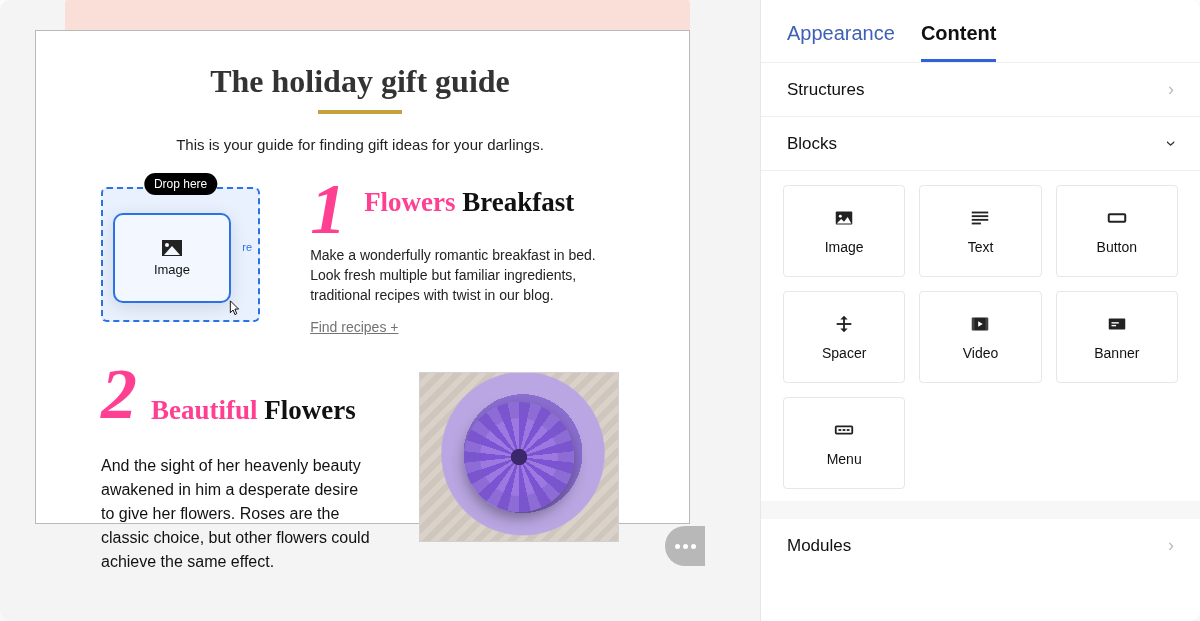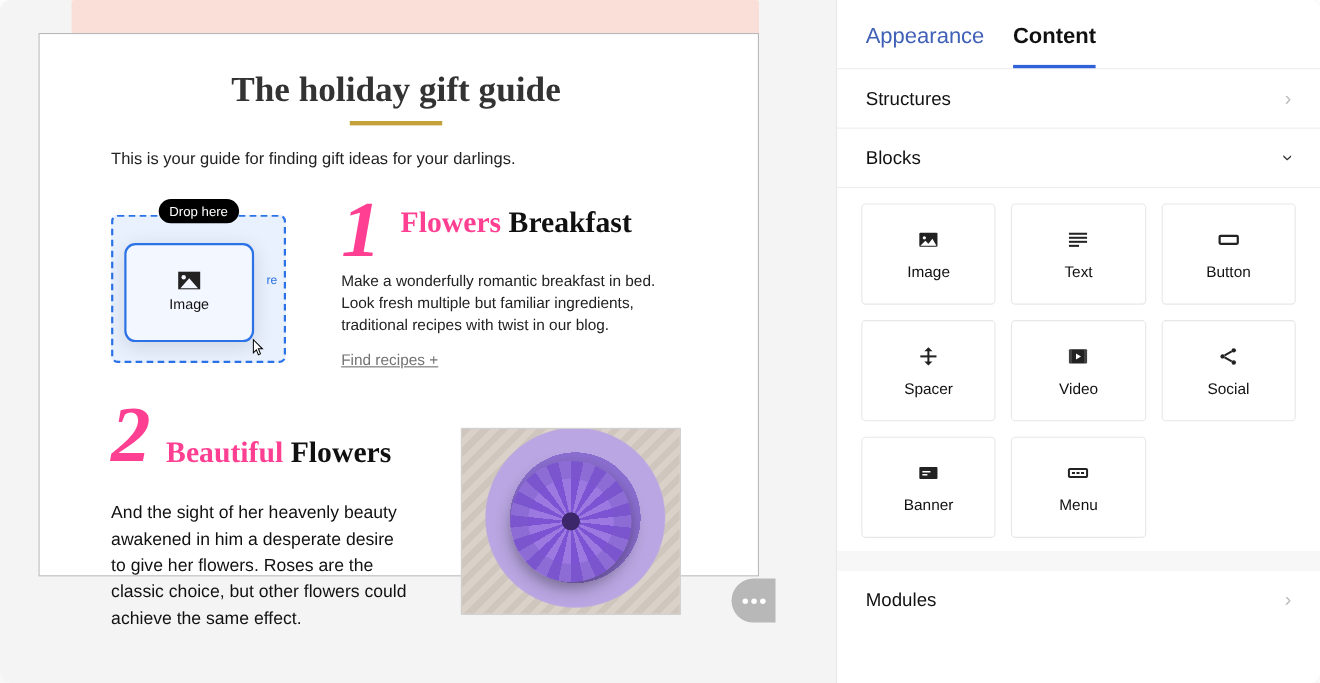--- a/index.html
+++ b/index.html
@@ -7,23 +7,23 @@
   .app { display: flex; width: 100%; height: 100%; box-shadow: 0 6px 28px rgba(0,0,0,.08); border-radius: 10px; overflow: hidden; position: relative; }
 
   
   .canvas-area { flex: 1; background: #f4f4f4; position: relative; padding: 0 0 0 0; }
   .peach-bar { height: 30px; background: #f9dfd7; margin: 0 70px 0 65px; border-radius: 3px 3px 0 0; }
   .canvas { background: #fff; margin: 0 70px 0 35px; height: 494px; border: 1px solid #b9b9b9; position: relative; }
   .canvas-inner { padding: 32px 70px 0 65px; }
 
   .title { font-family: Georgia, 'Times New Roman', serif; font-size: 32px; text-align: center; color: #333; }
   .title-underline { width: 84px; height: 4px; background: #c4a13a; margin: 10px auto 22px; }
-  .subtitle { text-align: left; font-size: 15px; color: #222; }
-
-  .section { display: flex; align-items: center; margin-top: 34px; gap: 20px; }
+  .subtitle { text-align: center; font-size: 15px; color: #222; }
+
+  .section { display: flex; align-items: flex-start; margin-top: 34px; gap: 20px; }
   .section-right { margin-top: 36px; }
 
   .big-num { font-family: Georgia, serif; font-style: italic; font-size: 72px; color: #ff3f92; line-height: .8; margin-right: 18px; transform: translateY(-6px); font-weight: 600; }
   .big-num.two { margin-right: 14px; }
 
   .sec-head { font-family: Georgia, serif; font-size: 27px; margin-bottom: 14px; }
   .sec-head .accent { color: #ff3f92; }
   .sec-body { font-size: 14px; line-height: 1.45; color: #222; max-width: 330px; }
   .recipes-link { display: inline-block; margin-top: 14px; font-size: 14px; color: #737373; text-decoration: underline; }
 
@@ -207,31 +207,20 @@
               <rect x="3" y="5" width="3" height="14" fill="#fff" opacity=".15"></rect>
               <rect x="18" y="5" width="3" height="14" fill="#fff" opacity=".15"></rect>
               <path d="M10 9v6l5-3z" fill="#fff"></path>
             </svg>
           </div>
         <span class="lbl">Video</span>
       </div>
       <div class="block-tile">
         <div class="ic-svg">
             <svg viewBox="0 0 24 24">
-              <circle cx="6" cy="12" r="2.2"></circle>
-              <circle cx="17" cy="6" r="2.2"></circle>
-              <circle cx="17" cy="18" r="2.2"></circle>
-              <path d="M8 11l7-4M8 13l7 4" stroke="#222" stroke-width="2" fill="none"></path>
-            </svg>
-          </div>
-        <span class="lbl">Social</span>
-      </div>
-      <div class="block-tile">
-        <div class="ic-svg">
-            <svg viewBox="0 0 24 24">
               <rect x="3" y="6" width="18" height="12" rx="1"></rect>
               <rect x="6" y="10" width="8" height="1.5" fill="#fff"></rect>
               <rect x="6" y="13" width="5" height="1.5" fill="#fff"></rect>
             </svg>
           </div>
         <span class="lbl">Banner</span>
       </div>
       <div class="block-tile">
         <div class="ic-svg">
             <svg viewBox="0 0 24 24">

